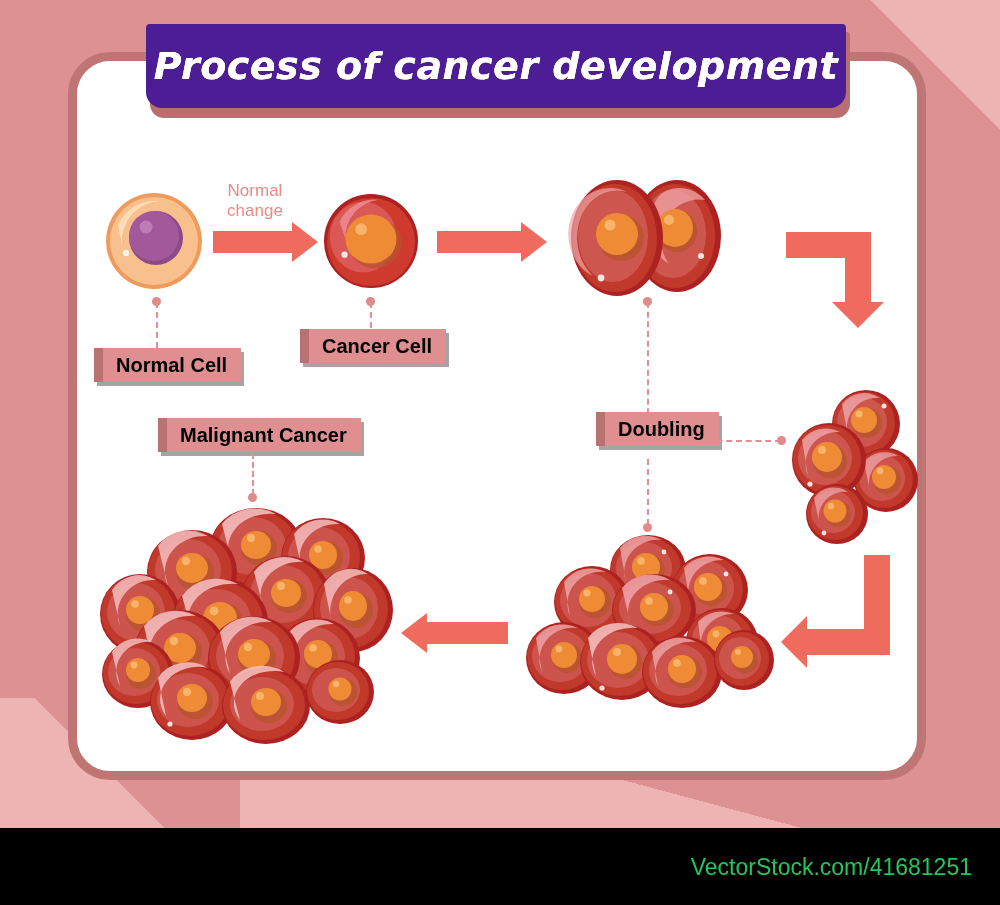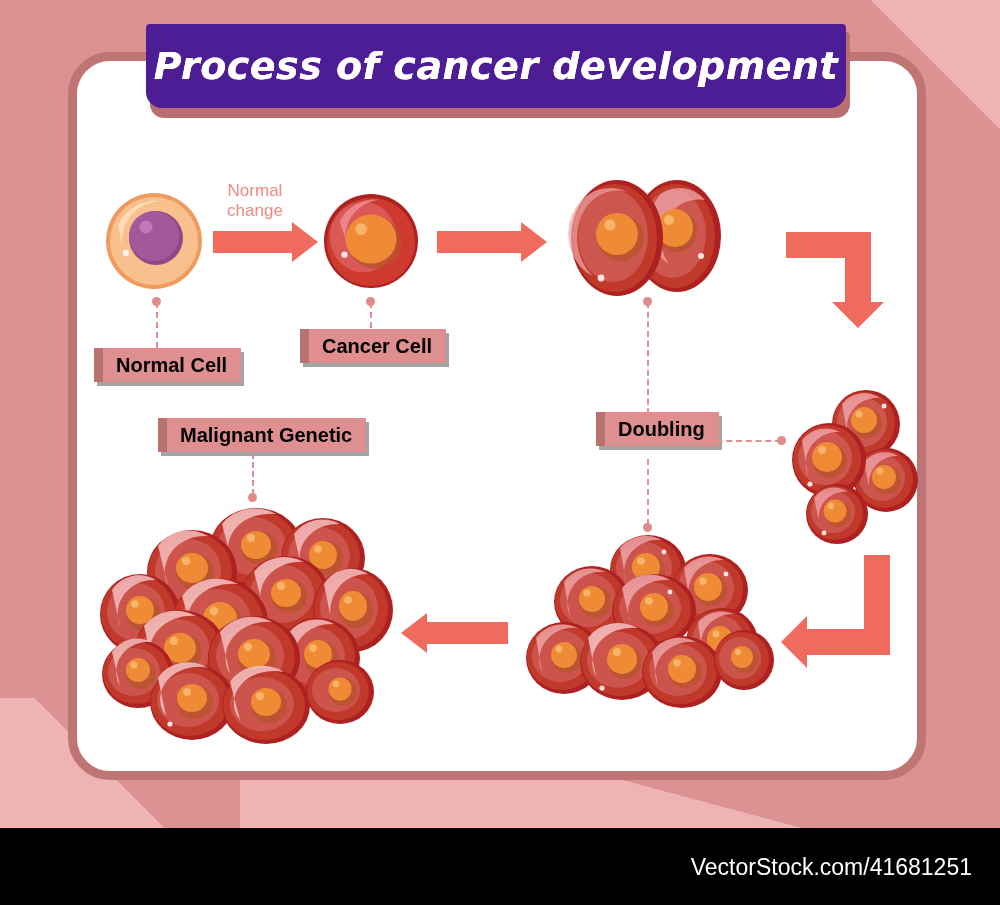--- a/index.html
+++ b/index.html
@@ -117,21 +117,21 @@
   .cell svg{display:block;overflow:visible;}
 
   
   .footer{
     position:absolute;left:0;bottom:0;width:1000px;height:77px;background:#000;
   }
   .footer .brand{
     position:absolute;left:34px;top:20px;color:#fff;font-size:31px;font-weight:bold;
   }
   .footer .url{
-    position:absolute;right:28px;top:26px;color:#ffffff;font-size:23px;
+    position:absolute;right:28px;top:26px;color:#22c55e;font-size:23px;
   }
 </style>
 </head>
 <body>
 
 <div id="stage">
 
   <div class="bg-base"></div>
   <div class="wedge-tr"></div>
   <div class="wedge-bl"></div>
@@ -372,21 +372,21 @@
       </g>
     </svg>
   </div>
 
   <div class="arrow-l" style="left:401px;top:613px;width:110px;height:40px">
     <div class="head" style="left:0"></div>
     <div class="shaft" style="left:25px;width:82px"></div>
   </div>
 
   <div class="label" style="left:158px;top:418px">
-    <span>Malignant Genetic</span>
+    <span>Malignant Cancer</span>
   </div>
   <div class="vline" style="left:252px;top:453px;height:42px"></div>
   <div class="dot" style="left:248px;top:493px"></div>
 
   <div class="cell" style="left:108px;top:506px">
     <svg width="290" height="235" viewBox="0 0 290 235">
 
       <g>
         <ellipse cx="148" cy="42" rx="46" ry="40" fill="#ad2220"></ellipse>
         <ellipse cx="146" cy="41" rx="43" ry="37" fill="#c0392b"></ellipse>

